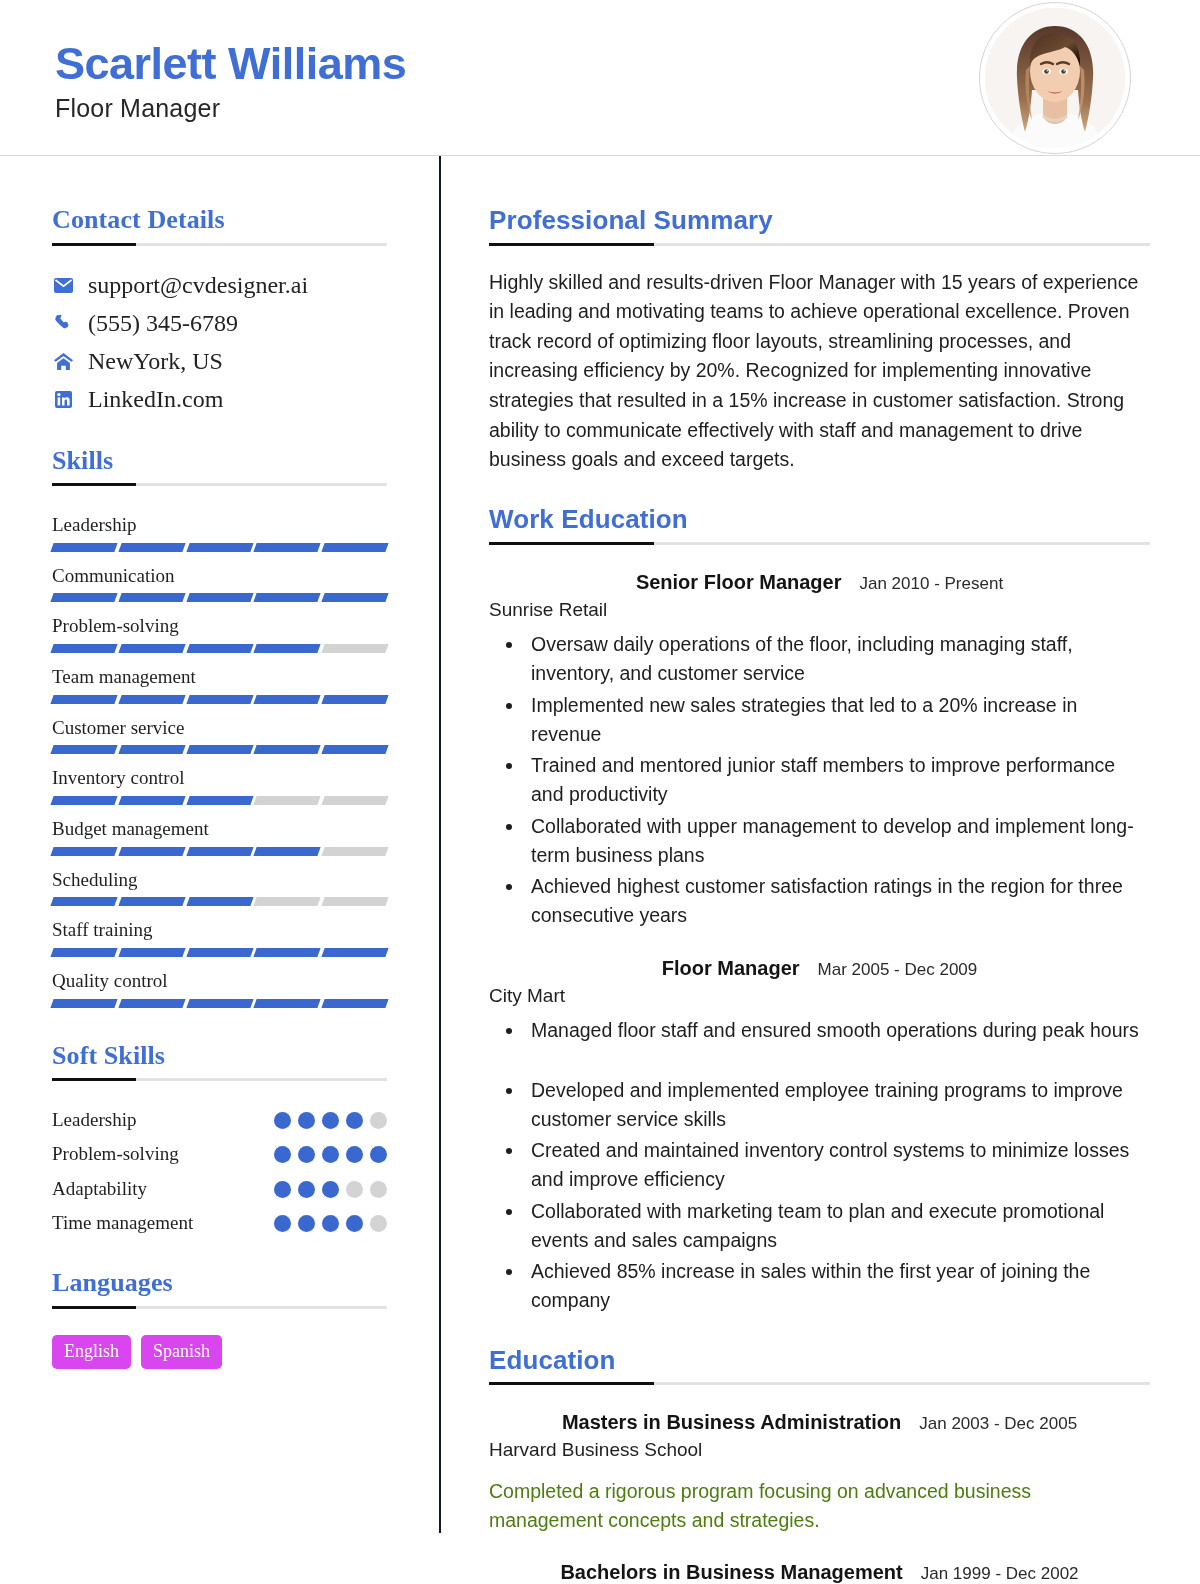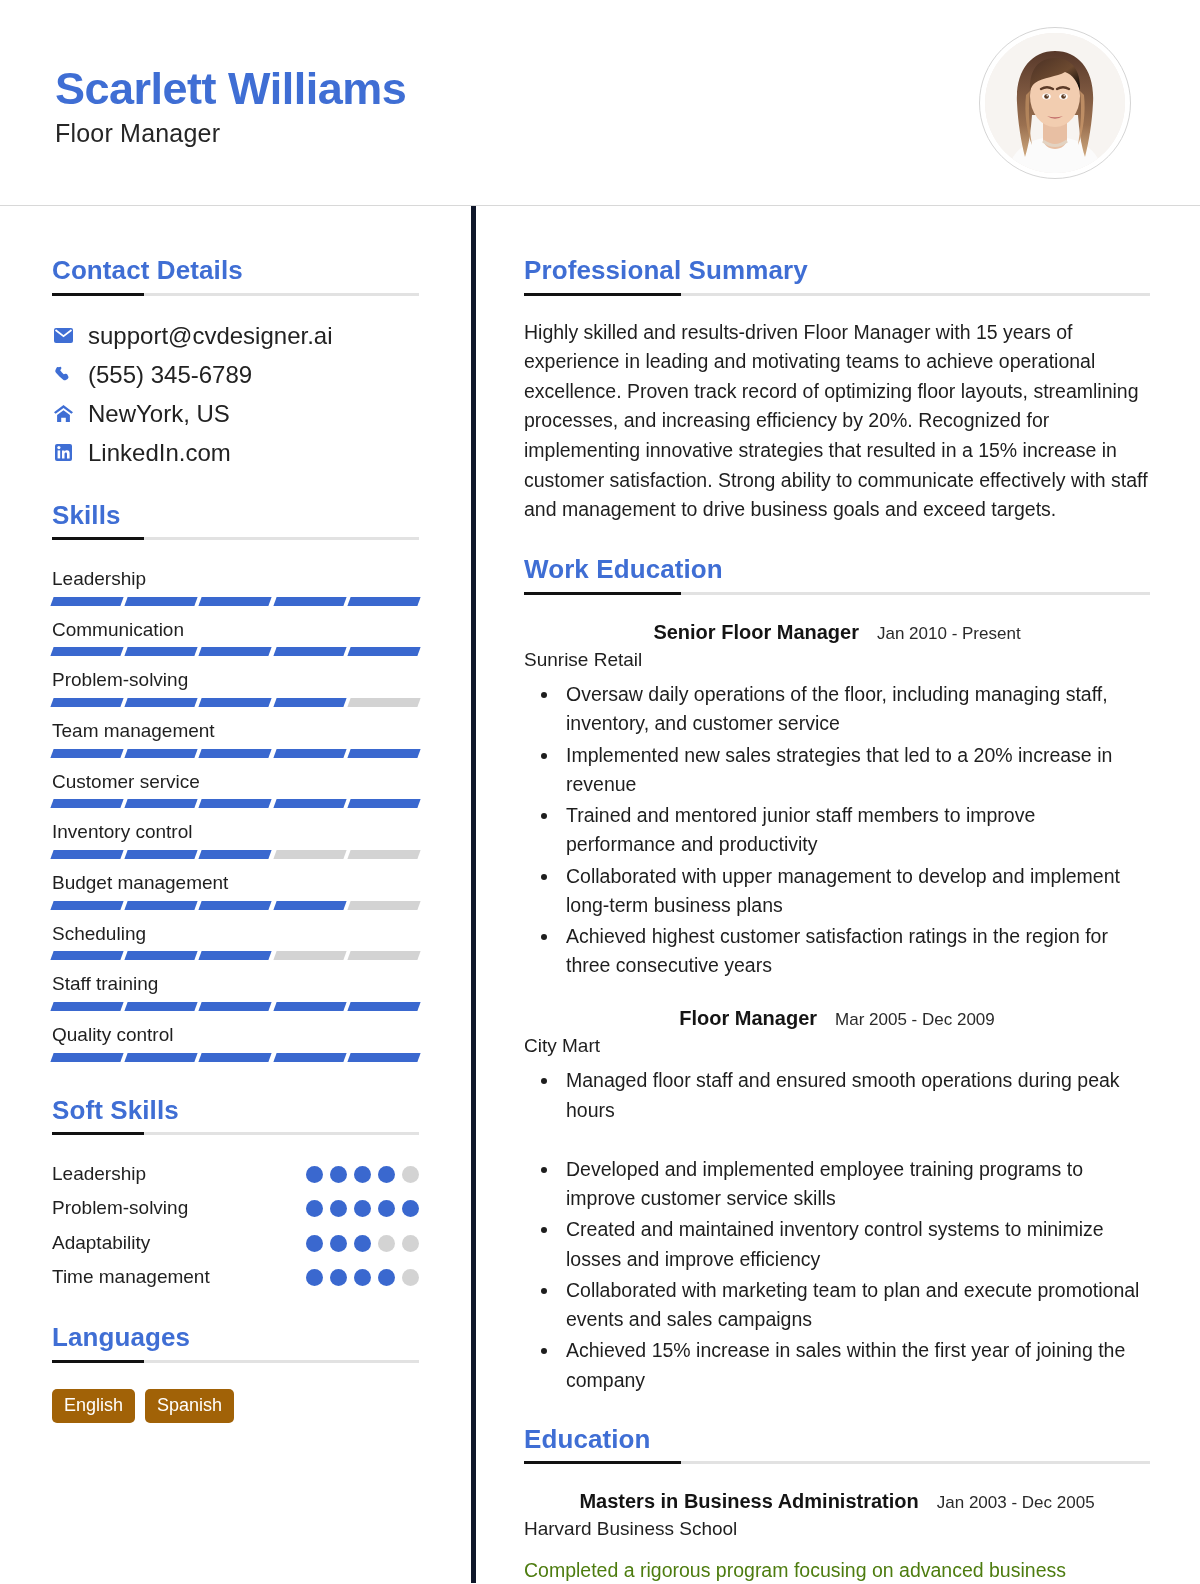--- a/index.html
+++ b/index.html
@@ -14,21 +14,21 @@
   .page {
     position: relative;
     width: 1200px;
     height: 1584px;
     background: #fff;
   }
 
   
   .header {
     position: relative;
-    height: 206px;
+    height: 156px;
     border-bottom: 1px solid #d8d8d8;
     padding: 0 55px;
   }
   .header-inner {
     display: flex;
     align-items: center;
     justify-content: space-between;
     height: 100%;
   }
   .identity { padding-top: 8px; }
@@ -65,24 +65,25 @@
     position: relative;
   }
   .avatar svg { display: block; width: 100%; height: 100%; }
 
   
   .body {
     display: flex;
     height: calc(1584px - 207px);
   }
   .col-left {
-    width: 476px;
+    width: 441px;
     flex: none;
-    border-right: 5px solid #0f172a;
+    border-right: 2px solid #0f172a;
     padding: 50px 52px 0 52px;
+    font-family: Liberation Serif, serif;
   }
   .col-right {
     flex: 1;
     padding: 50px 50px 0 48px;
   }
 
   
   .sec-title {
     font-size: 26px;
     font-weight: bold;
@@ -171,21 +172,21 @@
     width: 17px;
     height: 17px;
     border-radius: 50%;
     background: #d3d3d3;
   }
   .dot.on { background: #3a68cf; }
 
   
   .lang-wrap { display: flex; gap: 10px; flex-wrap: wrap; }
   .lang-chip {
-    background: #a16207;
+    background: #d946ef;
     color: #fff;
     font-size: 18px;
     padding: 5px 12px 7px 12px;
     border-radius: 5px;
     line-height: 1.25;
   }
 
   
   .summary {
     font-size: 19.5px;
@@ -549,21 +550,21 @@
               <div class="entry-head">
                 <div class="entry-title">Floor Manager</div>
                 <div class="entry-date">Mar 2005 - Dec 2009</div>
               </div>
               <div class="entry-org">City Mart</div>
               <ul class="bullets">
                 <li class="spaced">Managed floor staff and ensured smooth operations during peak hours</li>
                 <li>Developed and implemented employee training programs to improve customer service skills</li>
                 <li>Created and maintained inventory control systems to minimize losses and improve efficiency</li>
                 <li>Collaborated with marketing team to plan and execute promotional events and sales campaigns</li>
-                <li>Achieved 15% increase in sales within the first year of joining the company</li>
+                <li>Achieved 85% increase in sales within the first year of joining the company</li>
               </ul>
             </div>
           </div>
       </div>
 
       <div class="sec-right">
         <div class="sec-title">Education</div>
         <div class="sec-rule"></div>
         <div class="sec-body" id="edu-list">
             <div class="entry">

